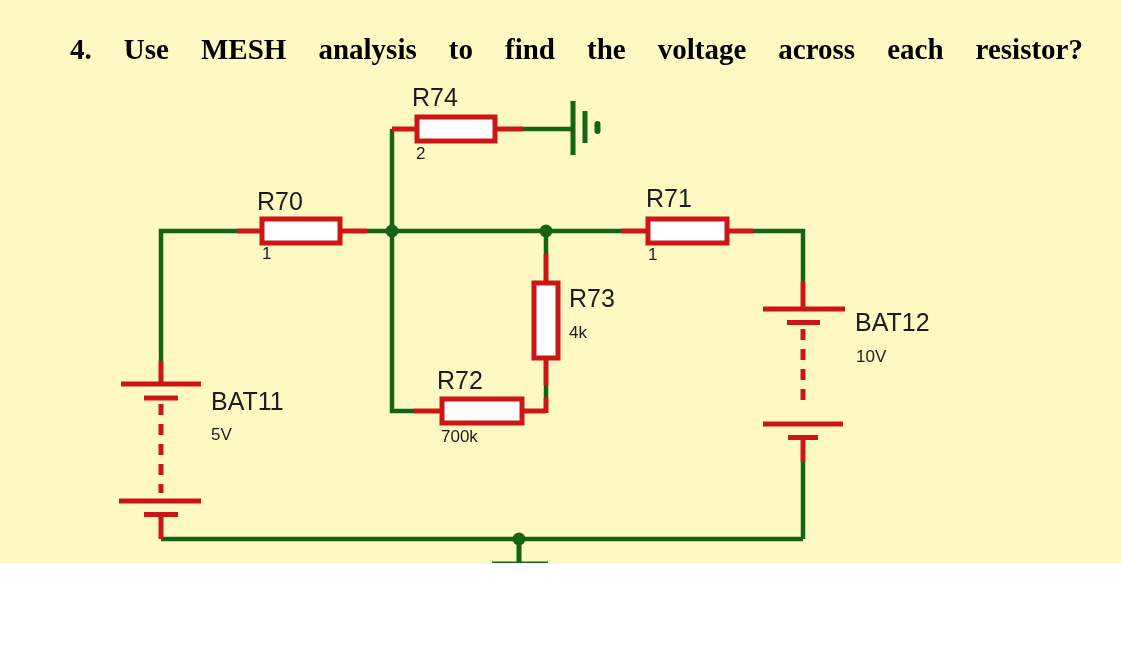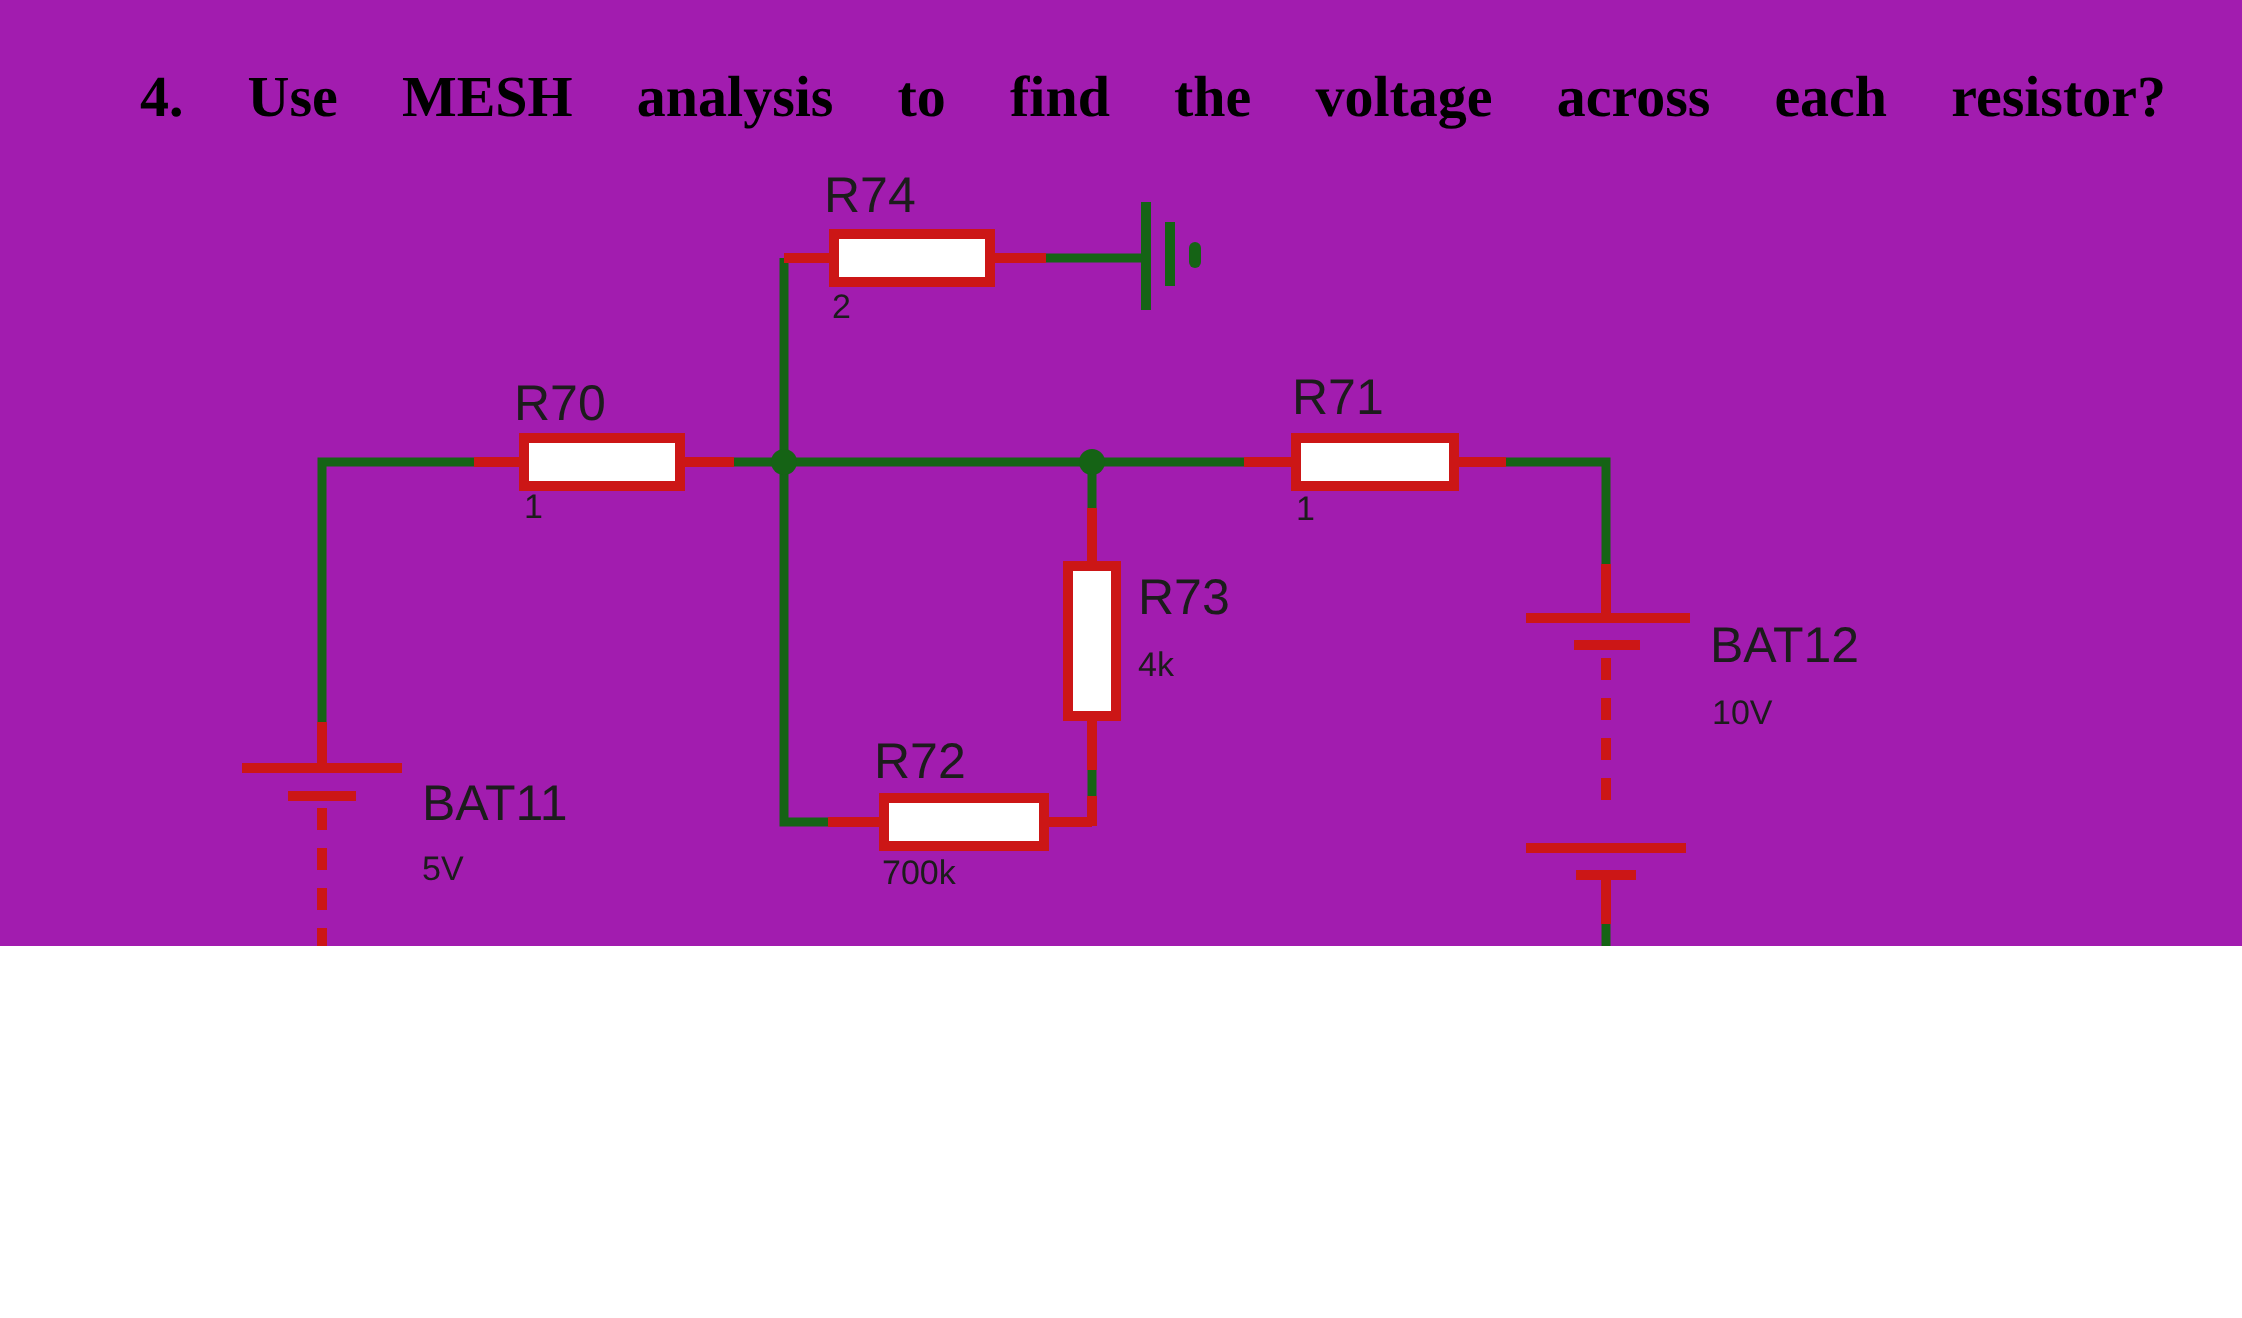--- a/index.html
+++ b/index.html
@@ -1,16 +1,16 @@
 <!DOCTYPE html>
 <html><head>
 <meta charset="utf-8">
 <style>
   html,body{margin:0;padding:0;background:#ffffff;}
-  .stage{position:relative;width:1121px;height:473px;background:#a21caf;overflow:hidden;
+  .stage{position:relative;width:1121px;height:563px;background:#fef9c3;overflow:hidden;
          font-family:"Liberation Sans",sans-serif;}
   .question{position:absolute;left:70px;top:33px;width:1013px;
             font-family:"Liberation Serif",serif;font-weight:bold;font-size:29px;
             color:#000;text-align:justify;text-align-last:justify;word-spacing:0.35em;
             line-height:1.15;}
   svg{position:absolute;left:0;top:0;}
   .lbl text{font-family:"Liberation Sans",sans-serif;font-size:25px;}
   .lbl text.val{font-size:17px;}
 </style>
 </head>

